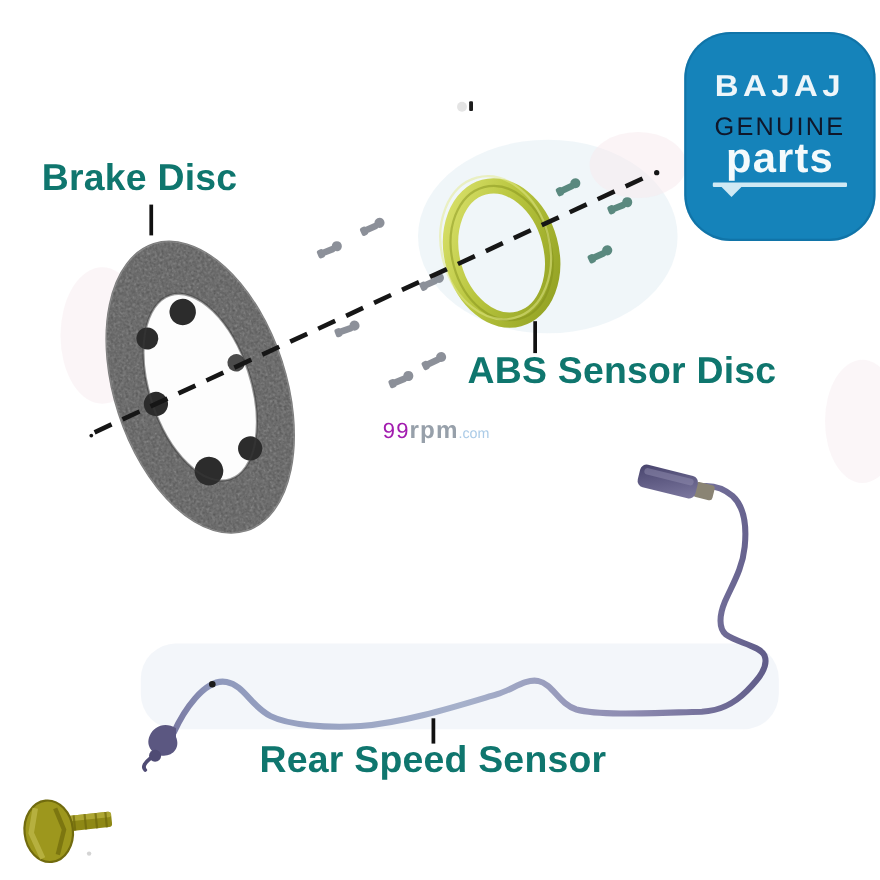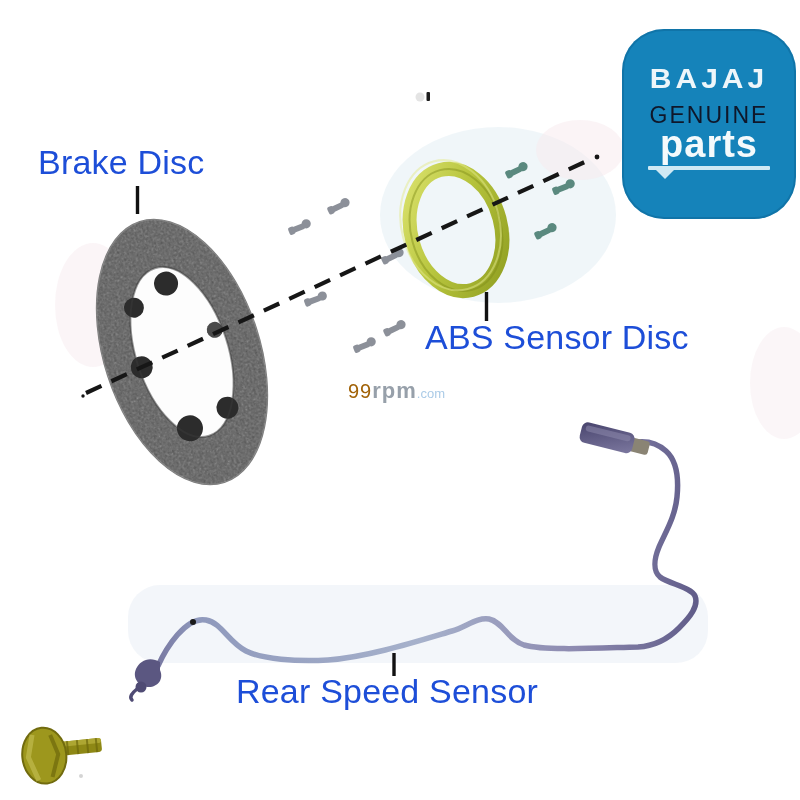--- a/index.html
+++ b/index.html
@@ -2,36 +2,36 @@
 <html><head>
 <meta charset="utf-8">
 <style>
   html,body{margin:0;padding:0;background:#ffffff;}
   body{font-family:"Liberation Sans", sans-serif;}
   .canvas{position:relative;width:800px;height:800px;background:#ffffff;overflow:hidden;}
   .art{position:absolute;left:0;top:0;}
 
   .part-label{
     position:absolute;
-    color:#1d4ed8;
+    color:#0f766e;
     font-size:34px;
-    font-weight:400;
+    font-weight:700;
     letter-spacing:0.2px;
     white-space:nowrap;
   }
   .label-brake{left:38px;top:143px;}
   .label-abs{left:425px;top:318px;}
   .label-rear{left:236px;top:672px;}
 
   .watermark{
     position:absolute;left:348px;top:378px;
     display:flex;align-items:baseline;
     user-select:none;
   }
-  .wm-num{color:#a16207;font-size:20px;font-weight:400;letter-spacing:1px;}
+  .wm-num{color:#a21caf;font-size:20px;font-weight:400;letter-spacing:1px;}
   .wm-name{color:#97a0aa;font-size:22px;font-weight:700;letter-spacing:1px;}
   .wm-tld{color:#abcbe7;font-size:13px;font-weight:400;}
 
   .logo{
     position:absolute;left:622px;top:6px;width:174px;height:190px;
     background:#1583ba;
     border-radius:42px;
     box-shadow:inset 0 0 0 2px rgba(10,90,135,.35);
     display:flex;flex-direction:column;align-items:center;
     padding-top:0;box-sizing:border-box;margin-top:23px;

